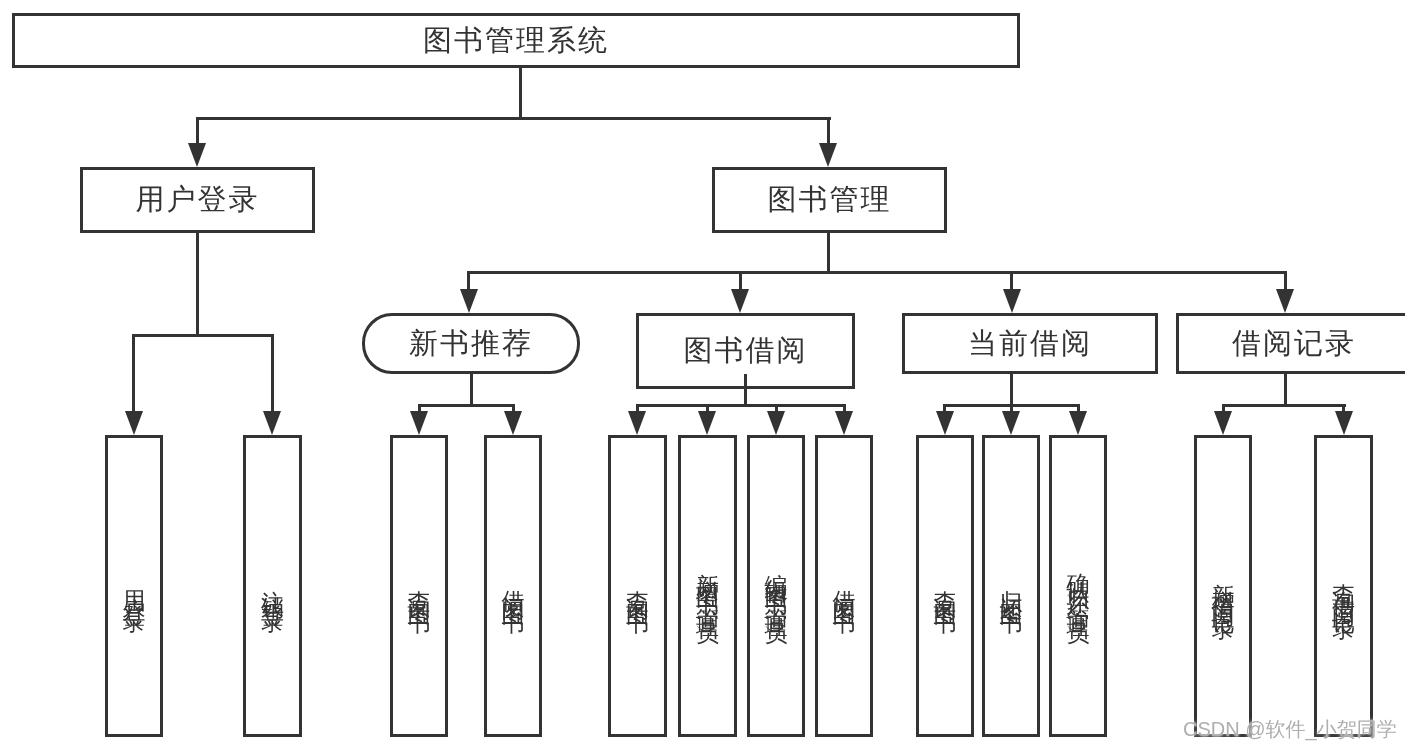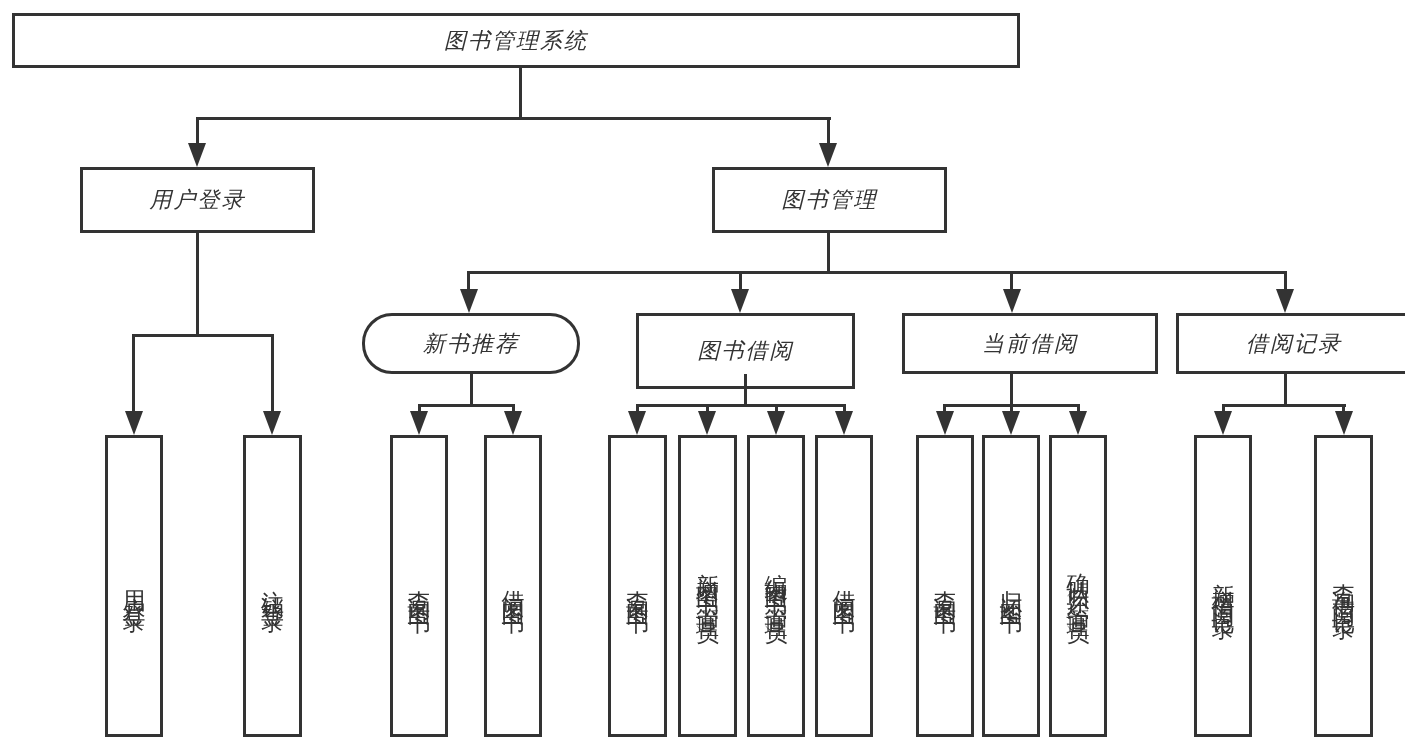--- a/index.html
+++ b/index.html
@@ -4,21 +4,21 @@
 <style>
   html,body{margin:0;padding:0;background:#ffffff;}
   #stage{
     position:relative;width:1405px;height:747px;background:#ffffff;overflow:hidden;
     font-family:"Liberation Sans",sans-serif;color:#333333;
   }
   .box{
     position:absolute;box-sizing:border-box;border:3px solid #333333;background:#ffffff;
     display:flex;align-items:center;justify-content:center;
   }
-  .hlabel{font-size:22px;letter-spacing:2px;color:#333333;white-space:nowrap;font-style:italic;}
+  .hlabel{font-size:29px;letter-spacing:2px;color:#333333;white-space:nowrap;}
   .leaf{align-items:center;justify-content:center;}
   .vlabel{
     writing-mode:vertical-rl;text-orientation:mixed;
     font-size:23px;letter-spacing:7px;line-height:1;color:#333333;
   }
   .ln{position:absolute;background:#333333;}
   .ln-v{width:3px;}
   .ln-h{height:3px;}
   .arrow{
     position:absolute;width:0;height:0;
@@ -155,14 +155,15 @@
     <span class="vlabel">确认归还（管理员）</span>
   </div>
 
   <div class="box leaf" style="left:1194px;top:435px;width:58px;height:302px;">
     <span class="vlabel">新增借阅记录</span>
   </div>
   <div class="box leaf" style="left:1314px;top:435px;width:59px;height:302px;">
     <span class="vlabel">查询借阅记录</span>
   </div>
 
+  <div class="watermark">CSDN @软件_小贺同学</div>
 
 </div>
 
 </body></html>

